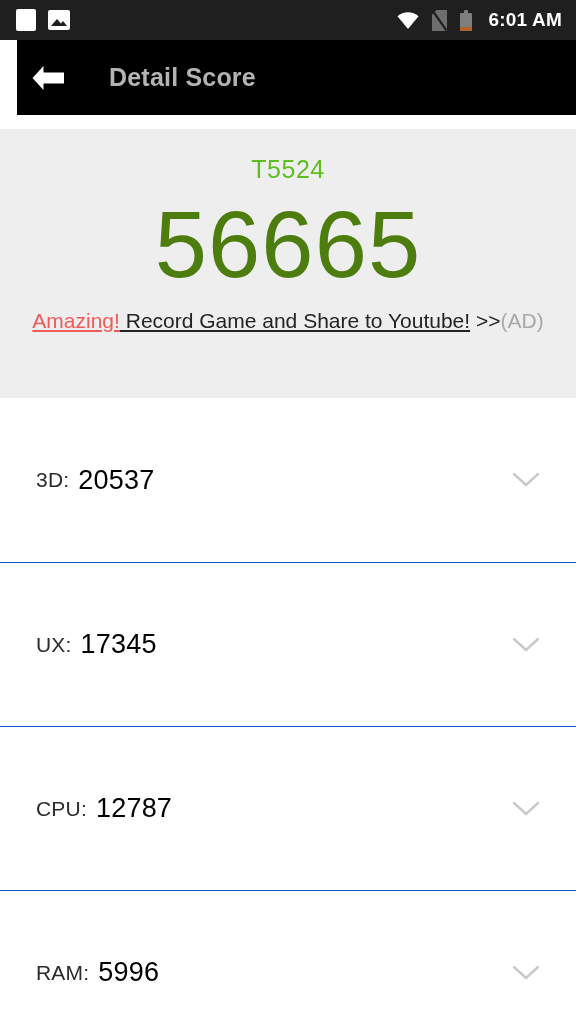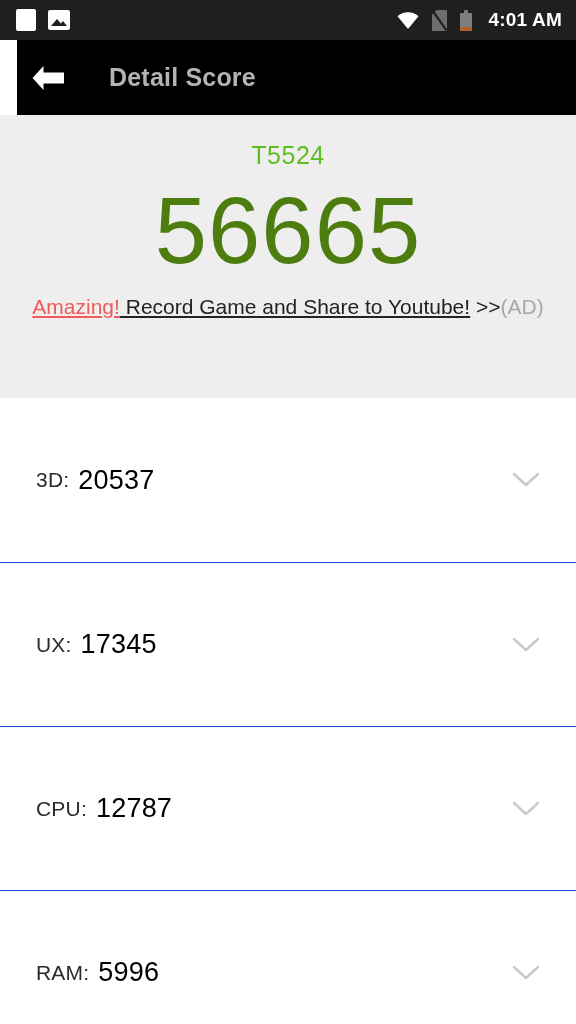--- a/index.html
+++ b/index.html
@@ -77,21 +77,21 @@
     cursor:pointer;
   }
   .back-btn svg { display:block; }
   .toolbar-title {
     color:#b3b3b3; font-size:25px; font-weight:bold;
     margin-left:30px; letter-spacing:.2px;
   }
 
   
   .summary {
-    position:absolute; top:115px; left:0; width:576px; height:283px;
+    position:absolute; top:129px; left:0; width:576px; height:283px;
     background:#efeeee;
     display:flex; flex-direction:column; align-items:center;
   }
   .device-name {
     margin-top:26px;
     font-size:25px; color:#5cbf1f; letter-spacing:.5px;
   }
   .total-score {
     margin-top:12px;
     font-size:94px; line-height:1.05; color:#4d7c0f; font-weight:normal;
@@ -153,21 +153,21 @@
           <path d="M4.5 0 H15 V21 H0 V4.5 Z" fill="#6e6e6e"></path>
           <line x1="0.5" y1="0.5" x2="14.5" y2="20.5" stroke="#1f1f1f" stroke-width="2.2"></line>
         </svg>
       </div>
       <div class="icon-battery">
         <div class="batt-cap"></div>
         <div class="batt-body">
             <div class="batt-fill"></div>
           </div>
       </div>
-      <div class="sb-time">4:01 AM</div>
+      <div class="sb-time">6:01 AM</div>
     </div>
   </div>
 
   <div class="toolbar">
     <div class="back-btn">
       <svg width="34" height="26" viewBox="0 0 34 26">
         <path d="M12.5 1 L1.5 13 L12.5 25 L12.5 18.5 L33 18.5 L33 7.5 L12.5 7.5 Z" fill="#ffffff"></path>
       </svg>
     </div>
     <div class="toolbar-title">Detail Score</div>

